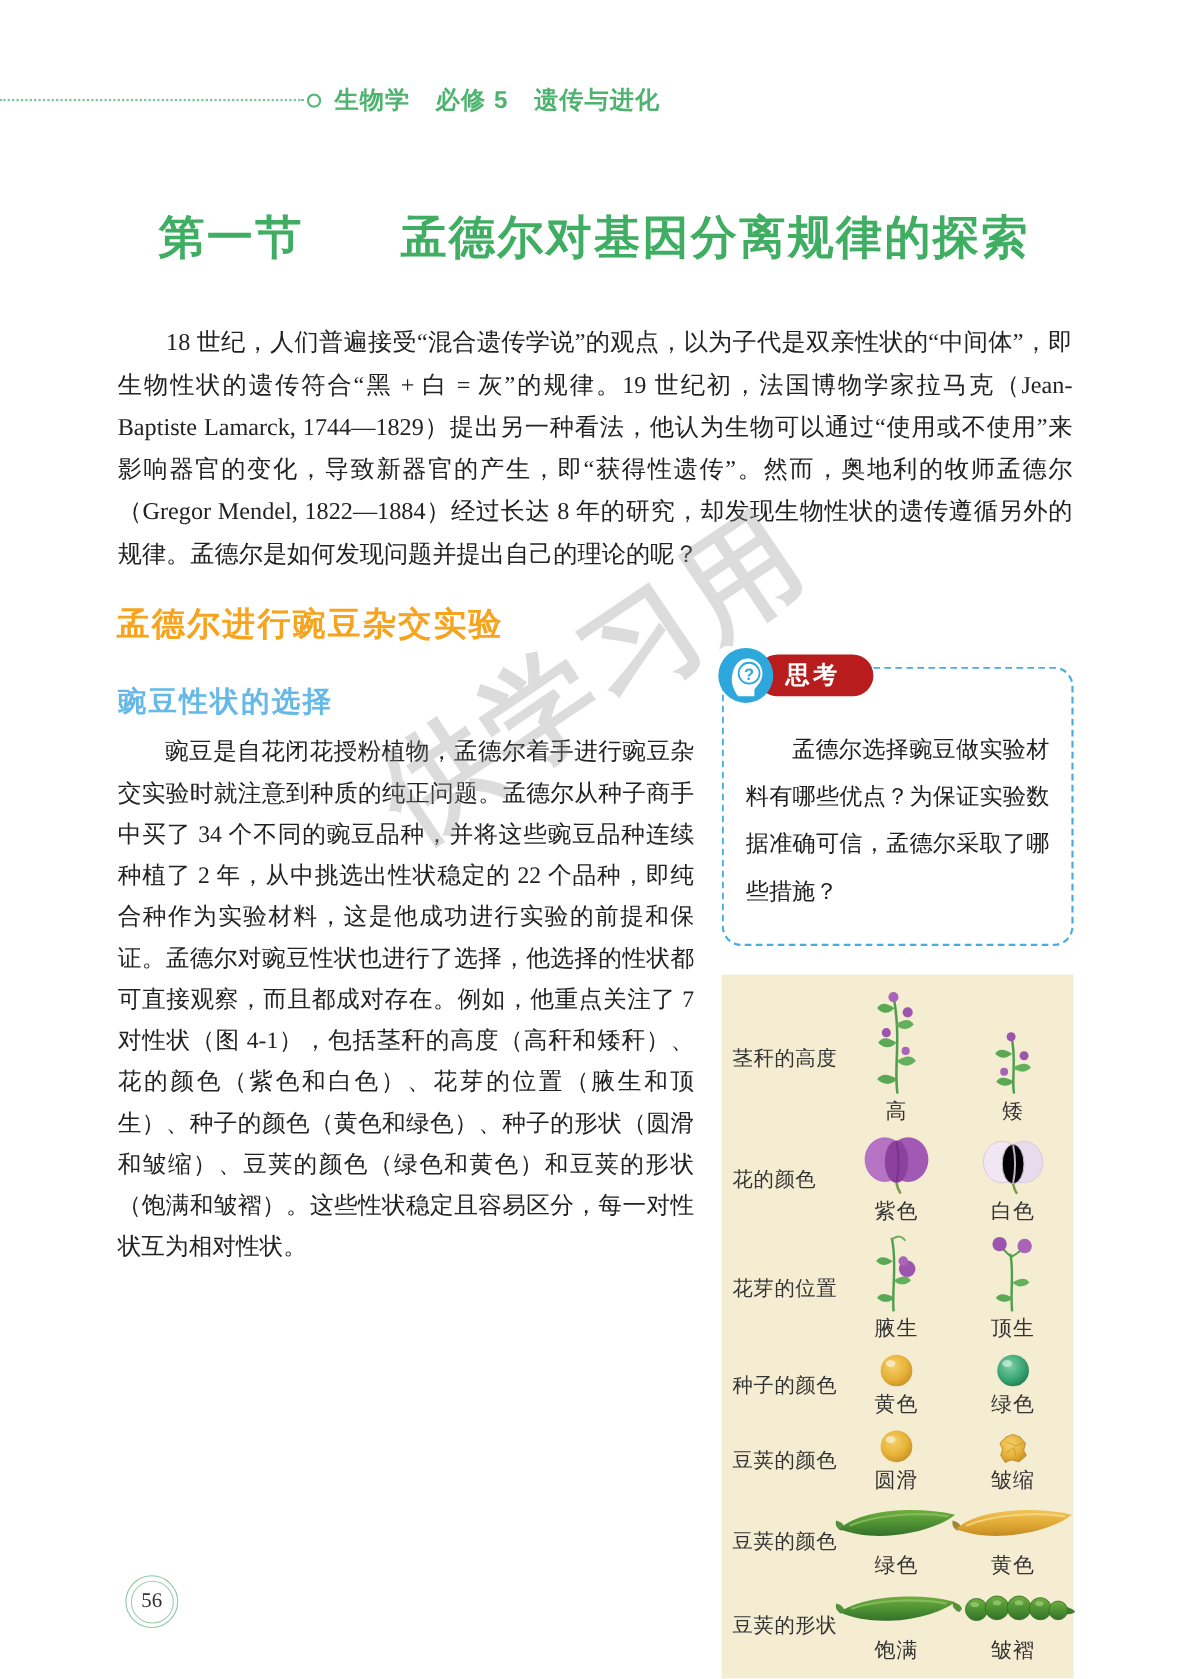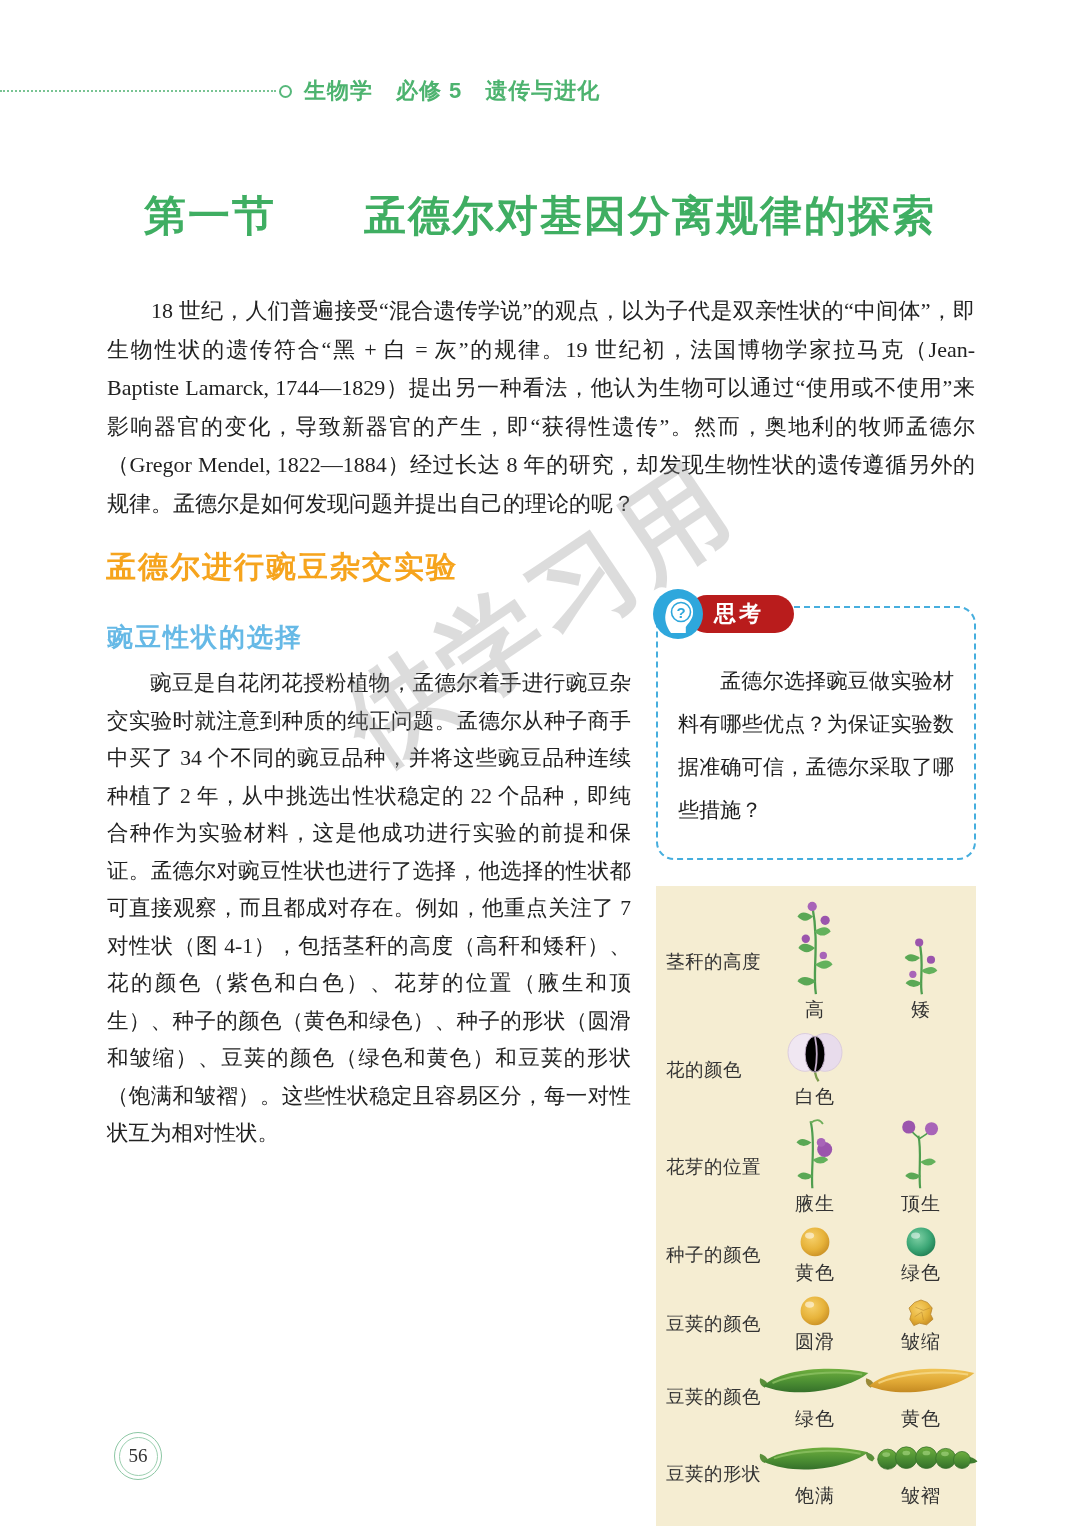--- a/index.html
+++ b/index.html
@@ -139,20 +139,30 @@
           <circle cx="14" cy="40" r="4" fill="#a864b8"></circle>
           <circle cx="21" cy="5" r="4.5" fill="#9b55ad"></circle>
         </svg>
         <div class="fig-name">矮</div>
       </div>
     </div>
 
     <div class="fig-row">
       <div class="fig-label">花的颜色</div>
       <div class="fig-cell">
+        <svg width="72" height="58" viewBox="0 0 72 60">
+          <path d="M36 48 q1 6 4 10" stroke="#7a9a4a" stroke-width="2.5" fill="none"></path>
+          <ellipse cx="25" cy="26" rx="19" ry="21" fill="#b673c4"></ellipse>
+          <ellipse cx="47" cy="26" rx="19" ry="21" fill="#a159b3"></ellipse>
+          <ellipse cx="36" cy="28" rx="11" ry="20" fill="#8d419f"></ellipse>
+          <path d="M36 9 q4 19 0 38" stroke="#7a3390" stroke-width="2" fill="none"></path>
+        </svg>
+        <div class="fig-name">紫色</div>
+      </div>
+      <div class="fig-cell">
         <svg width="66" height="54" viewBox="0 0 72 60">
           <path d="M36 48 q1 6 4 10" stroke="#7a9a4a" stroke-width="2.5" fill="none"></path>
           <ellipse cx="25" cy="26" rx="19" ry="21" fill="#f0e7f2" stroke="#d8c8dc" stroke-width="1"></ellipse>
           <ellipse cx="47" cy="26" rx="19" ry="21" fill="#e8dcec" stroke="#d8c8dc" stroke-width="1"></ellipse>
           <ellipse cx="36" cy="28" rx="11" ry="20" fill="#ddccе2" stroke="#cbb8d2" stroke-width="1"></ellipse>
           <path d="M36 9 q4 19 0 38" stroke="#c3aecb" stroke-width="2" fill="none"></path>
         </svg>
         <div class="fig-name">白色</div>
       </div>
     </div>

